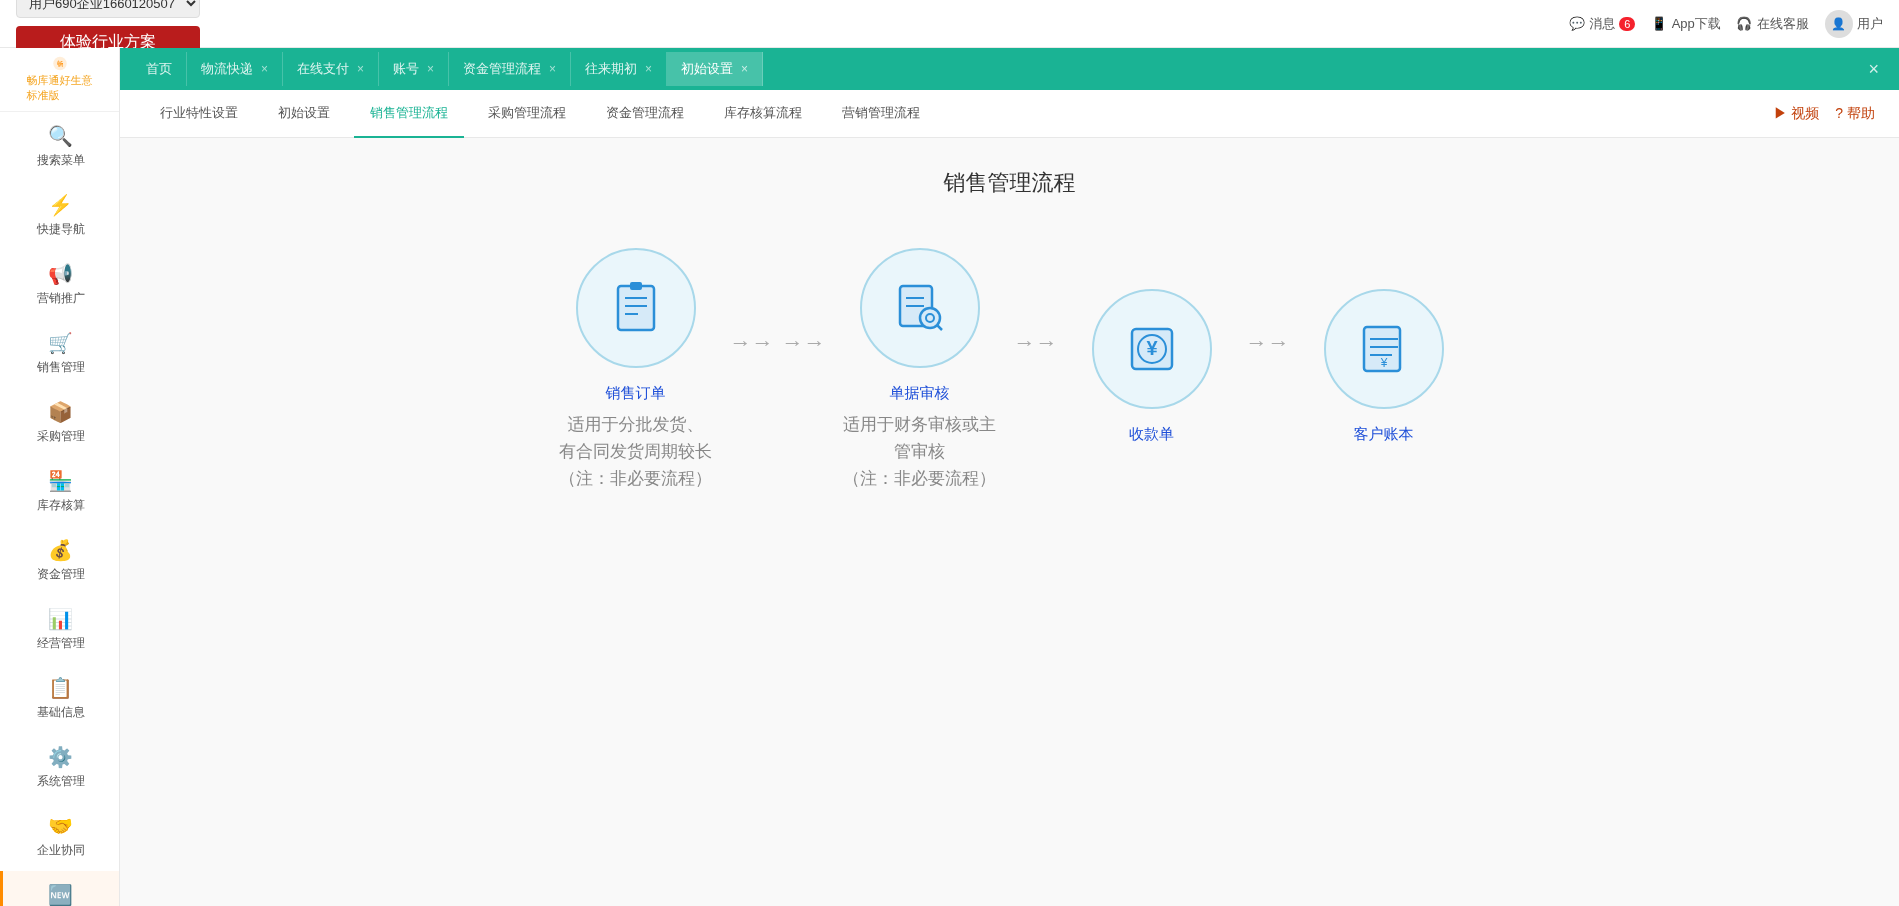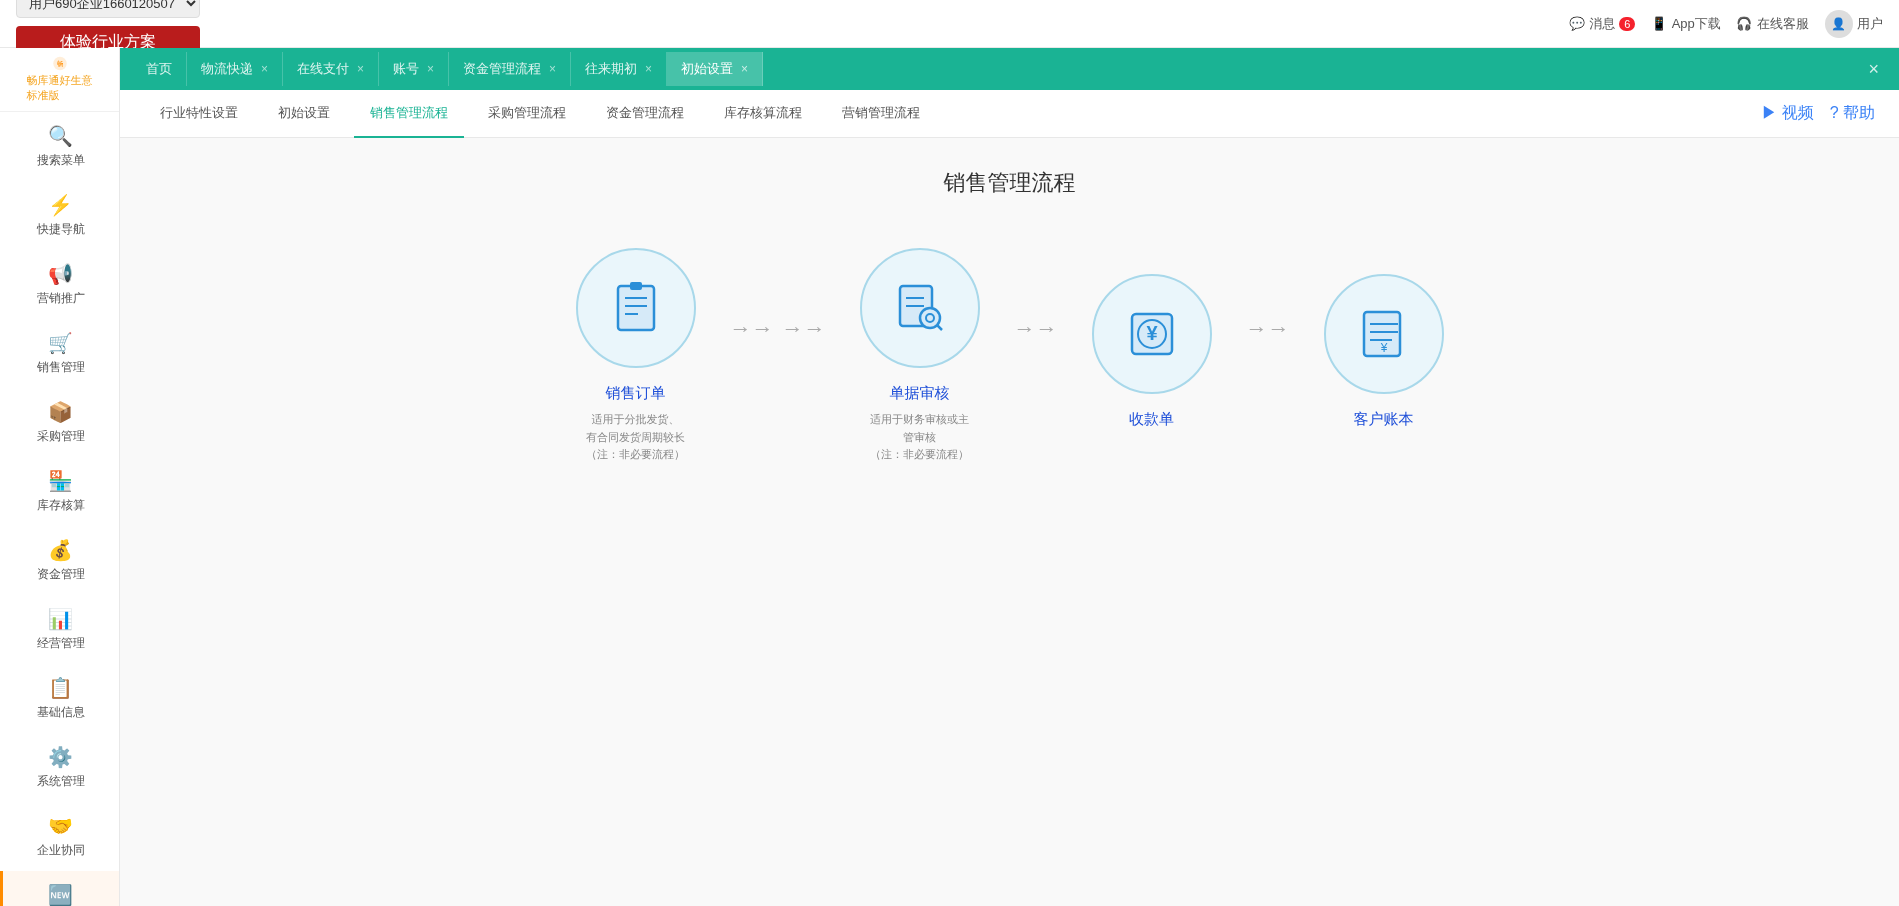--- a/index.html
+++ b/index.html
@@ -108,21 +108,21 @@
       height: 48px;
       display: flex;
       align-items: center;
       font-size: 13px;
       color: #555;
       cursor: pointer;
       border-bottom: 2px solid transparent;
       margin-right: 8px;
     }
     .sub-tab.active { color: #1ab394; border-bottom-color: #1ab394; font-weight: 500; }
-    .sub-tab-actions { margin-left: auto; display: flex; align-items: flex-start; gap: 16px; font-size: 16px; color: #3b82f6; cursor: pointer; }
+    .sub-tab-actions { margin-left: auto; display: flex; align-items: flex-start; gap: 16px; font-size: 14px; color: #c2410c; cursor: pointer; }
 
     
     .page-content { padding: 30px 40px; }
     .page-title { text-align: center; font-size: 22px; color: #333; margin-bottom: 50px; font-weight: 500; }
 
     
     .flow-diagram {
       display: flex;
       align-items: center;
       justify-content: center;
@@ -142,21 +142,21 @@
       border-radius: 50%;
       border: 2px solid #a8d8ea;
       background: #eaf6fb;
       display: flex;
       align-items: center;
       justify-content: center;
       margin-bottom: 16px;
     }
     .flow-circle svg { width: 56px; height: 56px; }
     .flow-label { font-size: 15px; color: #1d4ed8; font-weight: 500; margin-bottom: 8px; }
-    .flow-desc { font-size: 11px; color: #888; text-align: center; line-height: 1.6; }
+    .flow-desc { font-size: 17px; color: #888; text-align: center; line-height: 1.6; }
 
     .flow-arrow {
       display: flex;
       align-items: center;
       padding-bottom: 60px;
       color: #aaa;
       font-size: 22px;
       margin: 0 4px;
     }
   </style>

